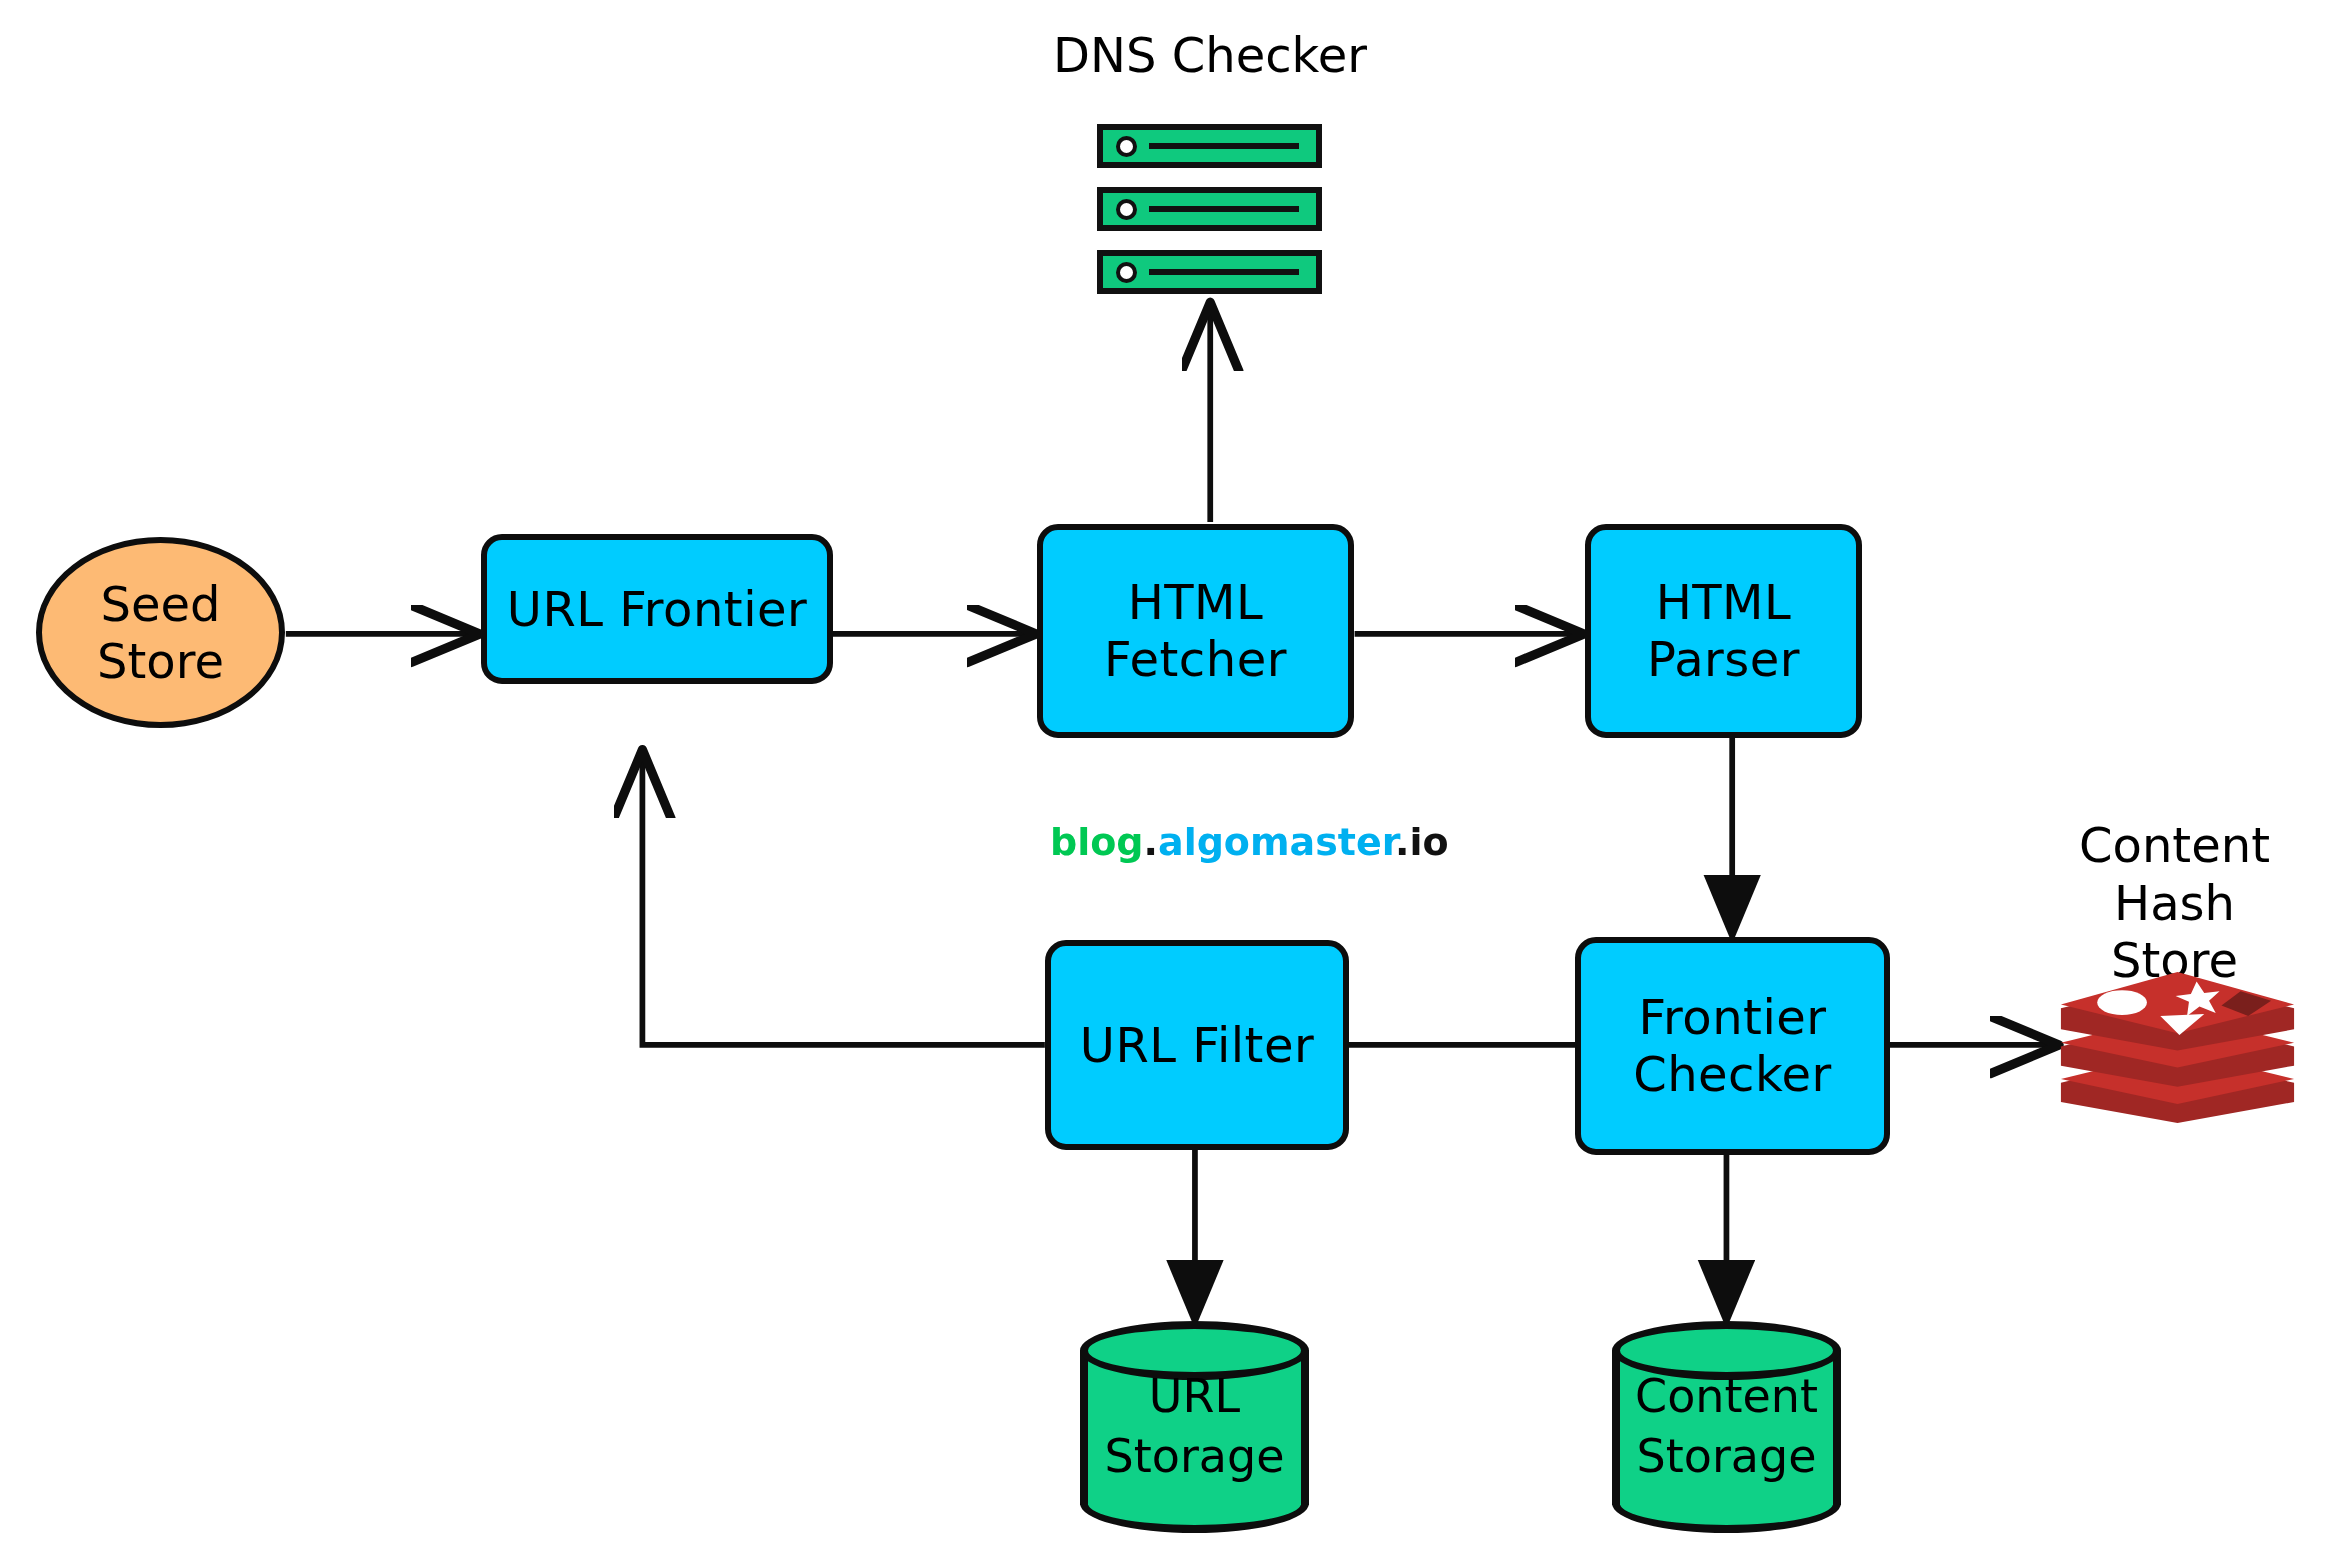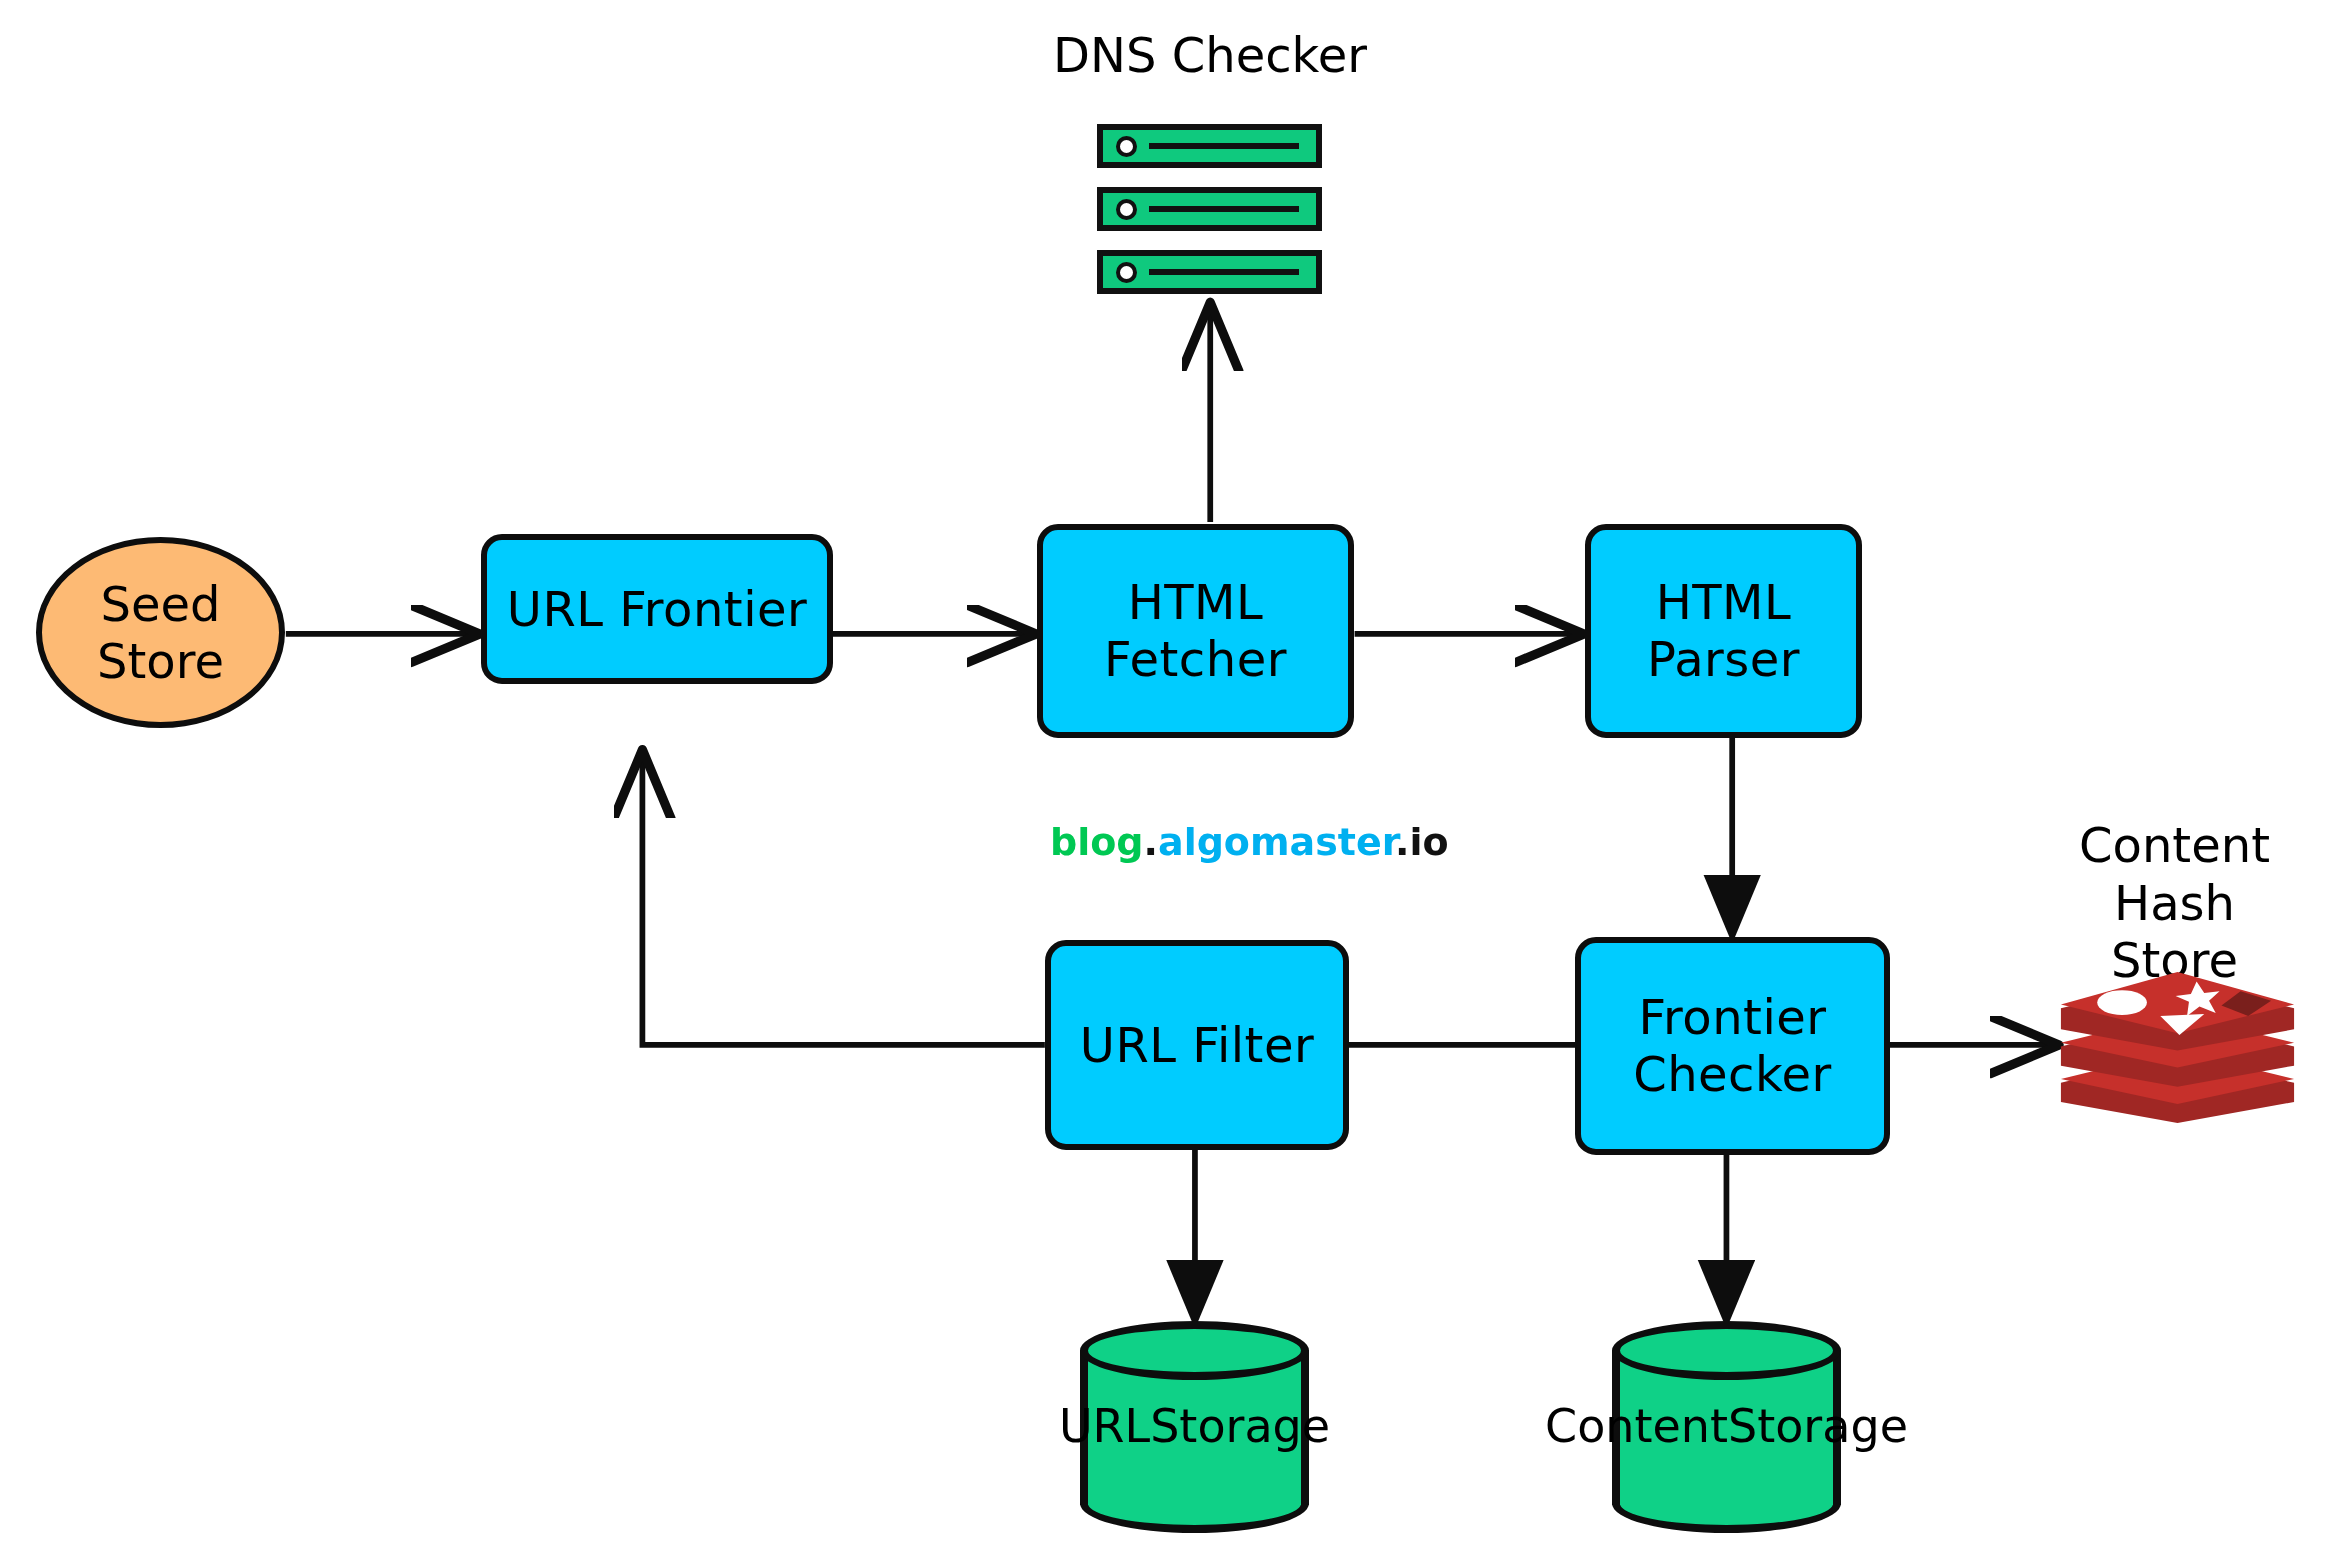--- a/index.html
+++ b/index.html
@@ -85,20 +85,21 @@
     border: 8.6px solid #0d0d0d;
     border-radius: 50%;
     box-sizing: border-box;
   }
   .cyl .cyl-label {
     position: absolute;
     left: 0; top: 0;
     width: 100%;
     height: 100%;
     display: flex;
+    flex-direction: column;
     align-items: center;
     justify-content: center;
     font-size: 46px;
     color: #000;
     line-height: 1.3;
     z-index: 5;
     text-align: center;
   }
   .cyl .cyl-label .ln { display: block; white-space: nowrap; }
 

